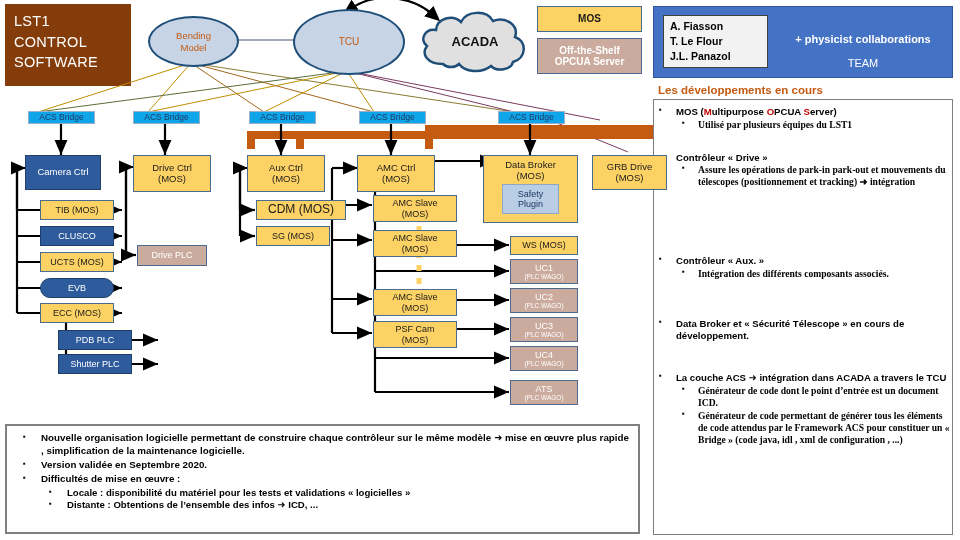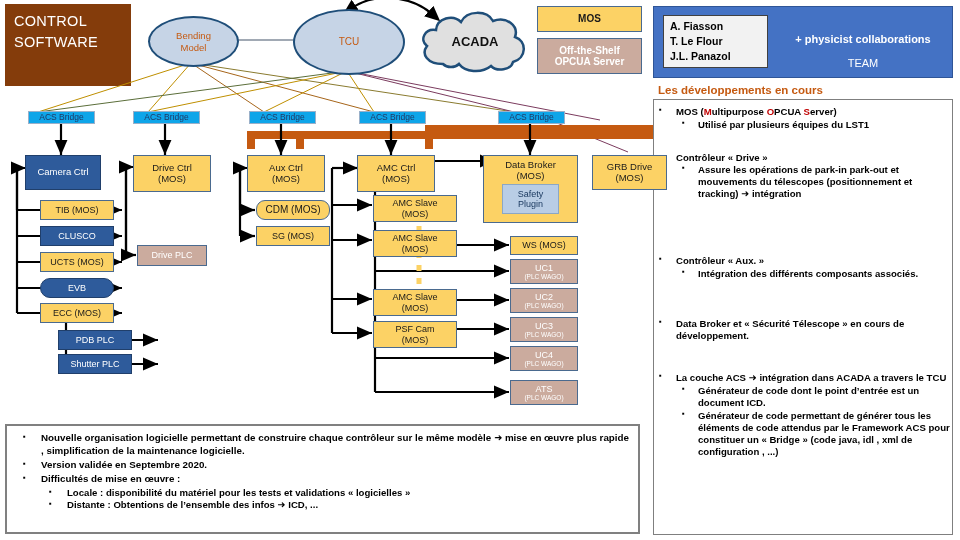--- a/index.html
+++ b/index.html
@@ -59,21 +59,21 @@
   
   #dev-head{left:658px;top:84px;width:300px;color:#C55A11;font-size:11.5px;
             font-weight:bold;}
   #rightpanel{left:653px;top:99px;width:300px;height:436px;border:1px solid #7f7f7f;
               background:#fff;z-index:4;}
   .rp{position:absolute;box-sizing:border-box;color:#000;}
   .rp .b1{position:relative;padding-left:22px;font-size:9.6px;font-weight:bold;
           line-height:1.26;}
   .rp .b1:before{content:"\25AA";position:absolute;left:5px;top:-1px;font-size:8px;}
   .rp .b2{position:relative;padding-left:44px;font-size:9.6px;font-weight:bold;
-          line-height:1.26;margin-top:1px;}
+          line-height:1.26;margin-top:1px;font-family:Liberation Serif, serif;}
   .rp .b2:before{content:"\25AA";position:absolute;left:28px;top:-1px;font-size:8px;}
   .red{color:#C00000;}
 
   
   #bottom{left:5px;top:424px;width:635px;height:110px;border:2px solid #808080;
           background:#fff;z-index:6;padding:6px 8px;}
   #bottom .b1{position:relative;padding-left:26px;font-size:9.8px;font-weight:bold;
               line-height:1.32;margin-bottom:1px;}
   #bottom .b1:before{content:"\25AA";position:absolute;left:8px;top:0;font-size:8px;}
   #bottom .b2{position:relative;padding-left:52px;font-size:9.6px;font-weight:bold;
@@ -180,20 +180,21 @@
     <path d="M240,168 L240,236"></path>
     <path d="M332,168 L332,333"></path>
     <path d="M375,161 L375,392"></path>
     <path d="M348,168 L332,168"></path>
   </g>
 
   <line x1="419" y1="226" x2="419" y2="286" stroke="#FCD265" stroke-width="5" stroke-dasharray="6 7"></line>
 </svg>
 
 <div class="abs" id="title">
+  <div>LST1</div>
   <div>CONTROL</div>
   <div>SOFTWARE</div>
 </div>
 
 <div class="ellipse" id="bending">
   <div>
     <div>Bending</div>
     <div>Model</div>
   </div>
 </div>
@@ -297,21 +298,21 @@
   <span>PDB PLC</span>
   </div>
 <div class="node blue" style="left:58px;top:354px;width:74px;height:20px;font-size:9px;">
   <span>Shutter PLC</span>
   </div>
 
 <div class="node tan" style="left:137px;top:245px;width:70px;height:21px;font-size:9px;">
   <span>Drive PLC</span>
   </div>
 
-<div class="node yellow" style="left:256px;top:200px;width:74px;height:20px;font-size:10px;border-radius:9px;">
+<div class="node yellow" style="left:256px;top:200px;width:90px;height:20px;font-size:12px;">
   <span>CDM (MOS)</span>
   </div>
 <div class="node yellow" style="left:256px;top:226px;width:74px;height:20px;font-size:9px;">
   <span>SG (MOS)</span>
   </div>
 
 <div class="node yellow" style="left:373px;top:195px;width:84px;height:27px;font-size:9px;">
   <span class="l1">AMC Slave</span>
   <span class="l2">(MOS)</span>
   </div>

